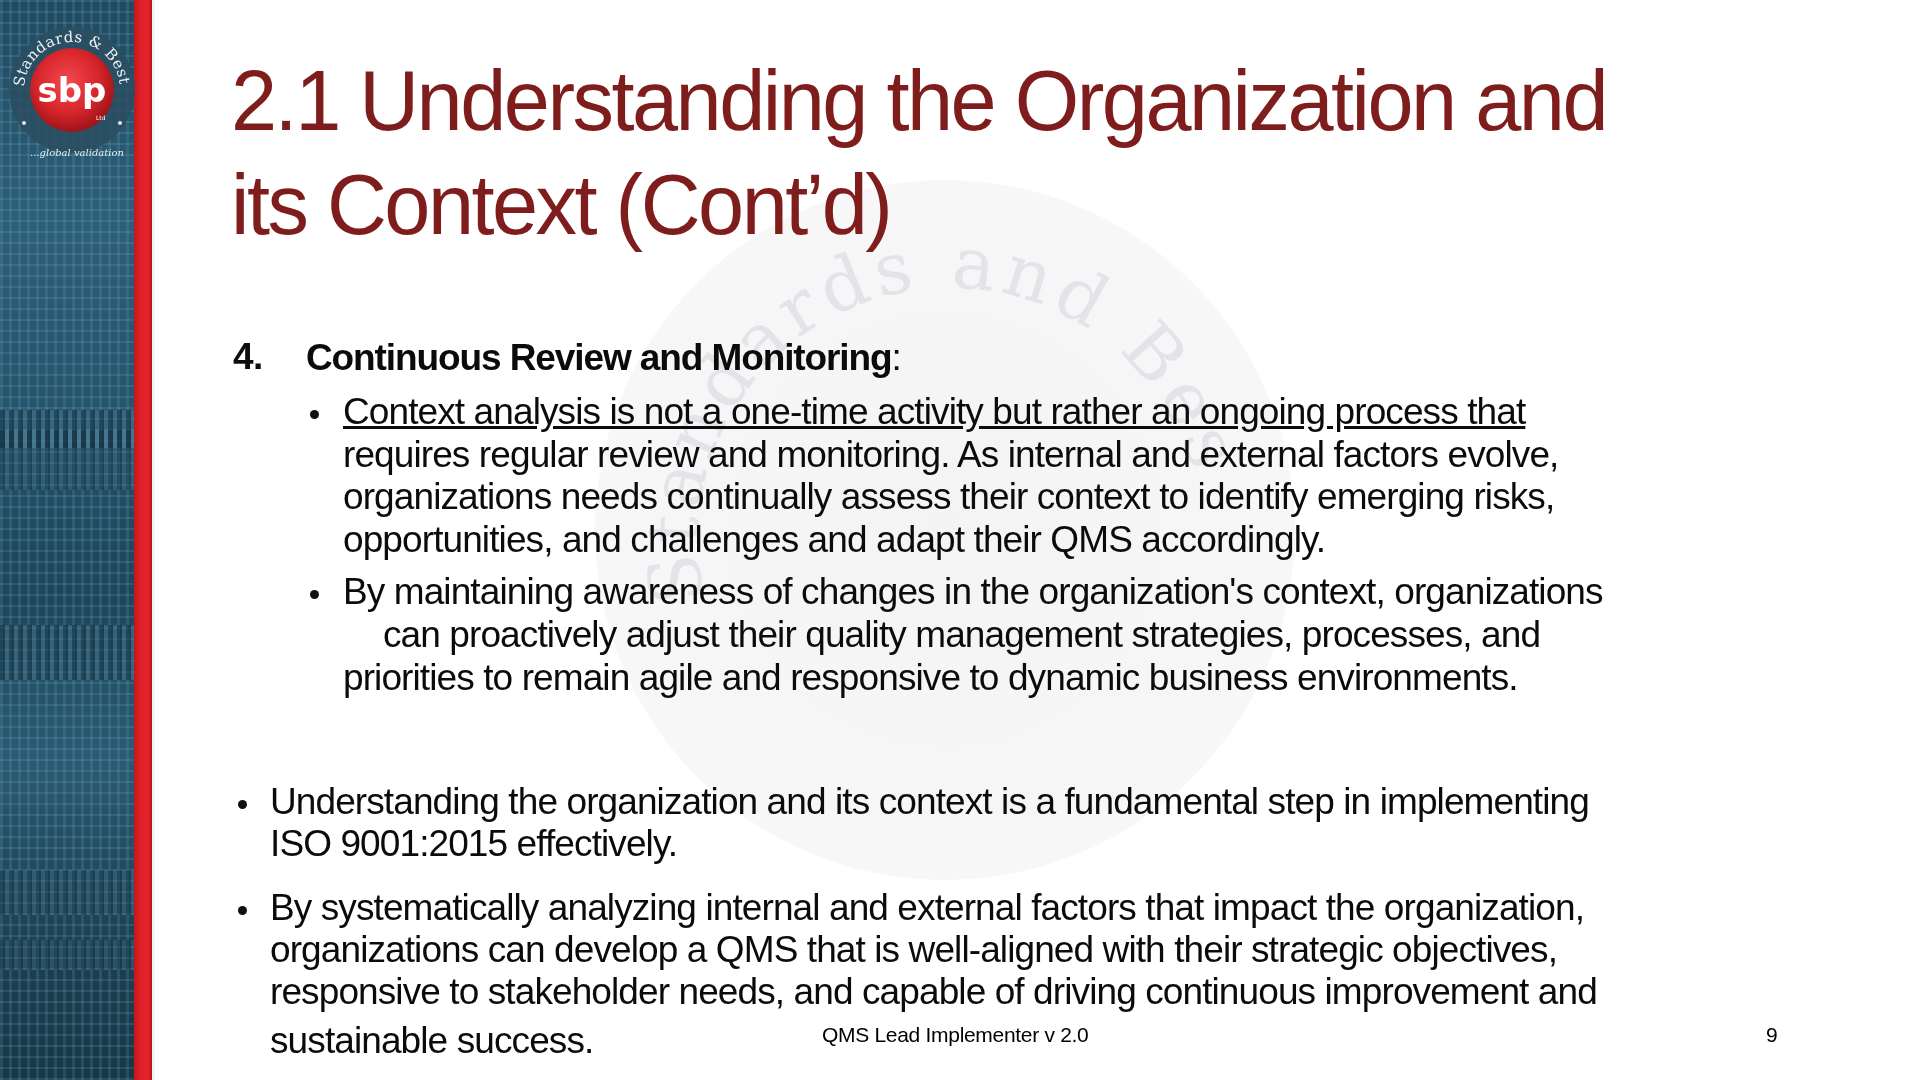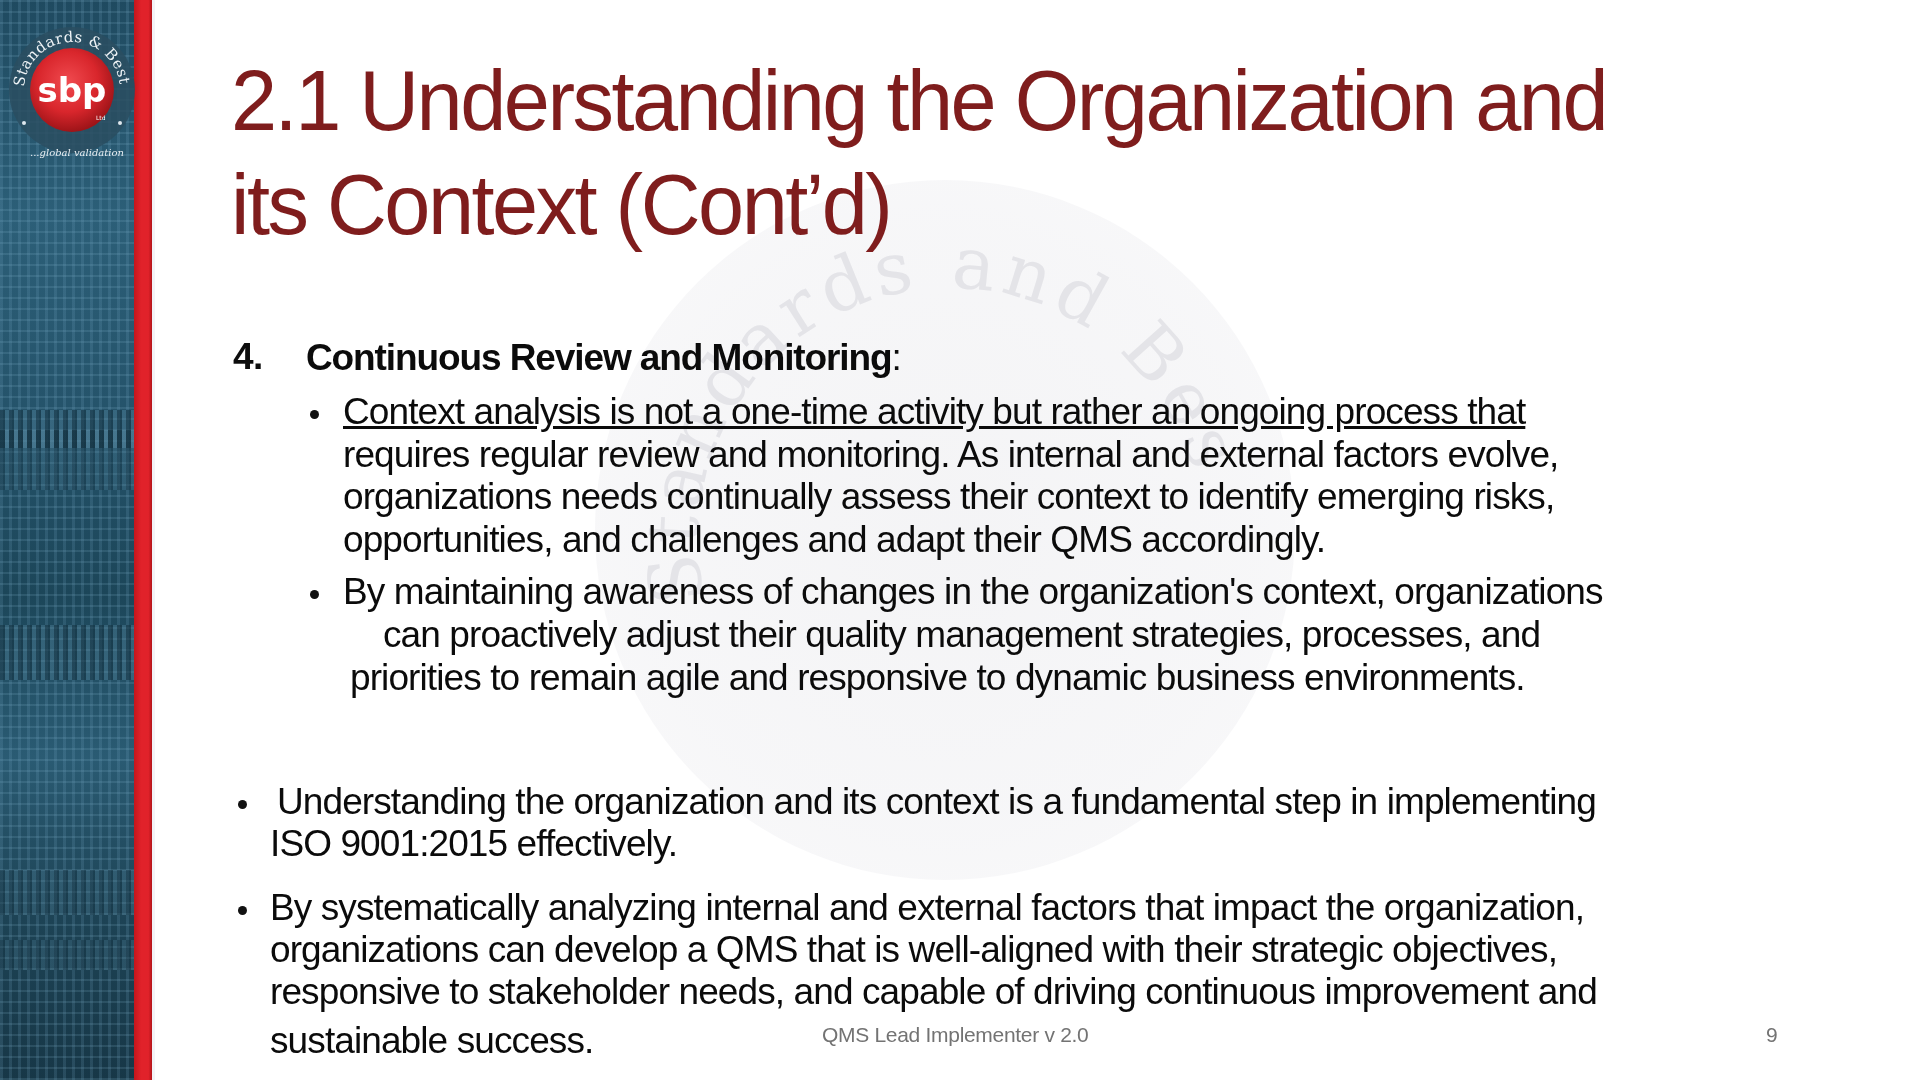--- a/index.html
+++ b/index.html
@@ -57,21 +57,21 @@
     position: absolute; white-space: nowrap;
     font-size: 37px; letter-spacing: -0.9px; line-height: 43px; color: #0b0b0b;
   }
   .num { position: absolute; font-size: 37px; font-weight: bold; letter-spacing: -0.5px; }
   .heading { font-weight: bold; letter-spacing: -1.1px; }
   .heading-colon { font-weight: normal; }
   .bullet-dot {
     position: absolute; width: 9px; height: 9px; border-radius: 50%; background: #111;
   }
   .footer-text {
-    position: absolute; font-size: 21px; color: #737373; white-space: nowrap; letter-spacing: -0.3px;
+    position: absolute; font-size: 21px; color: #000000; white-space: nowrap; letter-spacing: -0.3px;
   }
 </style>
 </head>
 <body>
 
 <div class="sidebar">
   <div class="band" style="top:410px;height:38px;"></div>
   <div class="band" style="top:430px;height:18px;opacity:.6"></div>
   <div class="band" style="top:430px;height:60px;opacity:.7"></div>
   <div class="band" style="top:625px;height:55px;"></div>
@@ -131,26 +131,26 @@
     <div class="txt" style="left:343px;top:390px;text-decoration:underline;">Context analysis is not a one-time activity but rather an ongoing process that</div>
     <div class="txt" style="left:343px;top:433px;">requires regular review and monitoring. As internal and external factors evolve,</div>
     <div class="txt" style="left:343px;top:475px;">organizations needs continually assess their context to identify emerging risks,</div>
     <div class="txt" style="left:343px;top:518px;">opportunities, and challenges and adapt their QMS accordingly.</div>
   </div>
 
   <div>
     <span class="bullet-dot" style="left:310px;top:590px;"></span>
     <div class="txt" style="left:343px;top:570px;">By maintaining awareness of changes in the organization's context, organizations</div>
     <div class="txt" style="left:343px;top:613px;margin-left:40px;">can proactively adjust their quality management strategies, processes, and</div>
-    <div class="txt" style="left:343px;top:656px;margin-left:7px;">priorities to remain agile and responsive to dynamic business environments.</div>
+    <div class="txt" style="left:343px;top:656px;">priorities to remain agile and responsive to dynamic business environments.</div>
   </div>
 
   <div>
     <span class="bullet-dot" style="left:238px;top:800px;"></span>
-    <div class="txt" style="left:270px;top:780px;margin-left:7px;">Understanding the organization and its context is a fundamental step in implementing</div>
+    <div class="txt" style="left:270px;top:780px;">Understanding the organization and its context is a fundamental step in implementing</div>
     <div class="txt" style="left:270px;top:822px;">ISO 9001:2015 effectively.</div>
   </div>
 
   <div>
     <span class="bullet-dot" style="left:238px;top:906px;"></span>
     <div class="txt" style="left:270px;top:886px;">By systematically analyzing internal and external factors that impact the organization,</div>
     <div class="txt" style="left:270px;top:928px;">organizations can develop a QMS that is well-aligned with their strategic objectives,</div>
     <div class="txt" style="left:270px;top:970px;">responsive to stakeholder needs, and capable of driving continuous improvement and</div>
     <div class="txt" style="left:270px;top:1019px;">sustainable success.</div>
   </div>

